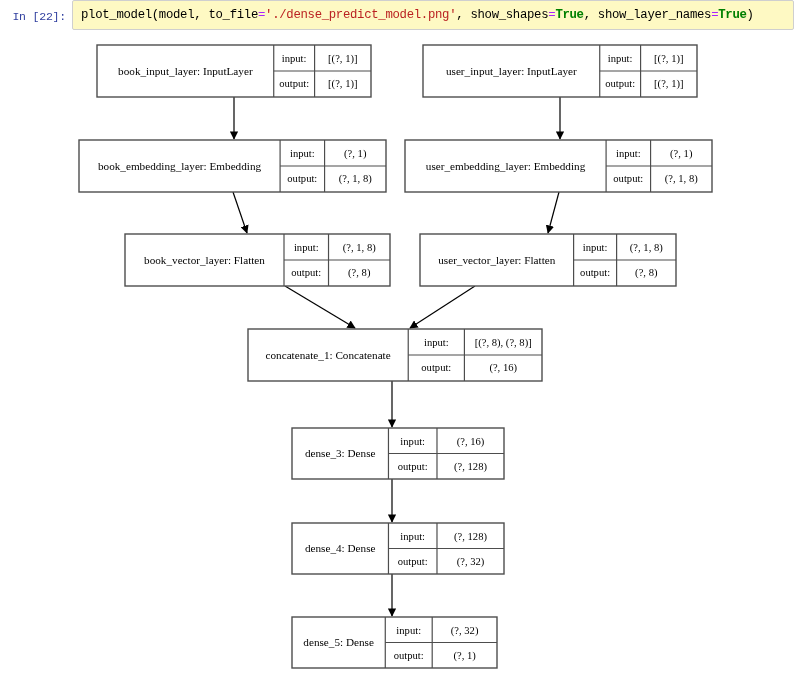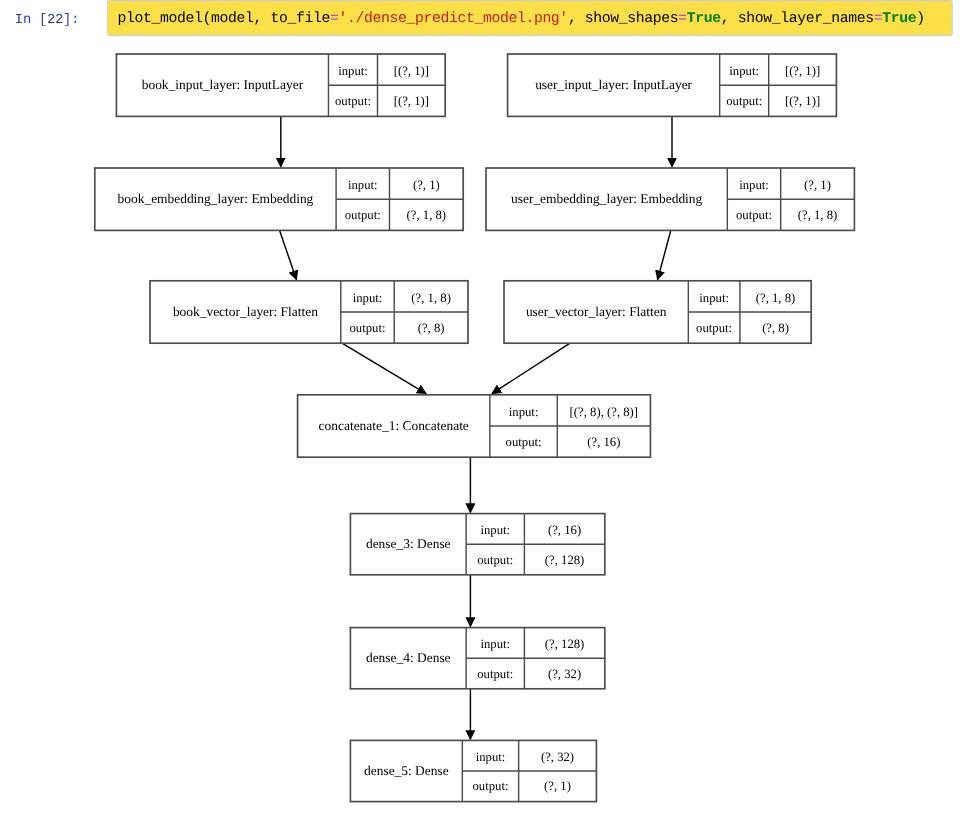--- a/index.html
+++ b/index.html
@@ -37,27 +37,26 @@
     color: #303F9F;
     white-space: pre;
     letter-spacing: -0.2px;
   }
   .prompt.out {
     color: #D84315;
     padding-top: 5px;
   }
   .input-area {
     flex: 1;
-    background: #fde047;
+    background: #fef9c3;
     border: 1px solid #cfcfcf;
     border-radius: 2px;
     padding: 6px 8px 6px 8px;
     margin-right: 6px;
     box-sizing: border-box;
-    margin-left: 17px;
   }
   .code {
     font-family: "Liberation Mono", "DejaVu Sans Mono", monospace;
     font-size: 12.3px;
     line-height: 16px;
     color: #000000;
     white-space: pre;
     letter-spacing: -0.3px;
   }
   .tok-str { color: #BA2121; }

